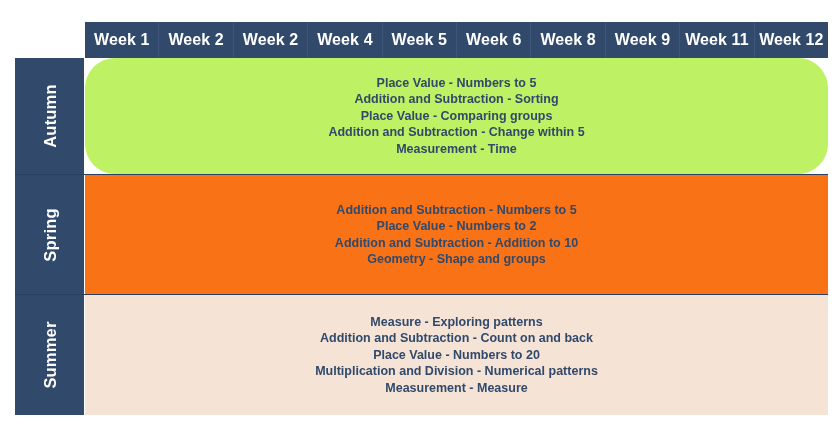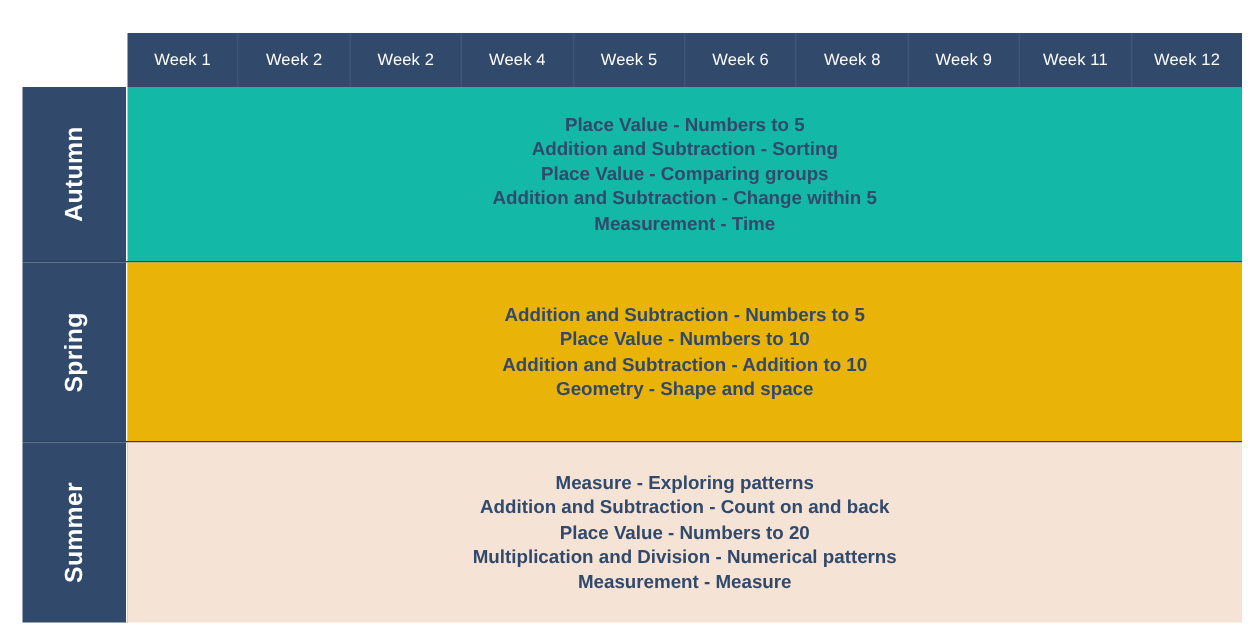--- a/index.html
+++ b/index.html
@@ -34,22 +34,22 @@
     display: flex;
     background: #31496b;
     box-sizing: border-box;
   }
   .header-cell {
     flex: 1 1 0;
     display: flex;
     align-items: center;
     justify-content: center;
     color: #ffffff;
-    font-size: 11px;
-    font-weight: normal;
+    font-size: 16px;
+    font-weight: bold;
     letter-spacing: 0.1px;
     border-right: 1px solid #3e567a;
     box-sizing: border-box;
     white-space: nowrap;
   }
   .header-cell:last-child {
     border-right: none;
   }
 
   
@@ -101,22 +101,22 @@
   
   .season-content-cell {
     flex: 1 1 auto;
     display: flex;
     flex-direction: column;
     align-items: center;
     justify-content: center;
     box-sizing: border-box;
     padding: 4px 8px;
   }
-  .cell-autumn { background: #14b8a6; }
-  .cell-spring { background: #eab308; }
+  .cell-autumn { background: #bef264; border-radius: 30px; }
+  .cell-spring { background: #f97316; }
   .cell-summer { background: #f5e3d5; }
 
   .topic-line {
     color: #31496b;
     font-size: 12.5px;
     font-weight: bold;
     line-height: 16.5px;
     text-align: center;
     white-space: nowrap;
   }
@@ -153,23 +153,23 @@
         <div class="topic-line">Measurement - Time</div>
       </div>
     </div>
 
     <div class="season-row row-spring">
       <div class="season-label-cell">
         <span class="season-label-text">Spring</span>
       </div>
       <div class="season-content-cell cell-spring">
         <div class="topic-line">Addition and Subtraction - Numbers to 5</div>
-        <div class="topic-line">Place Value - Numbers to 10</div>
+        <div class="topic-line">Place Value - Numbers to 2</div>
         <div class="topic-line">Addition and Subtraction - Addition to 10</div>
-        <div class="topic-line">Geometry - Shape and space</div>
+        <div class="topic-line">Geometry - Shape and groups</div>
       </div>
     </div>
 
     <div class="season-row row-summer">
       <div class="season-label-cell">
         <span class="season-label-text">Summer</span>
       </div>
       <div class="season-content-cell cell-summer">
         <div class="topic-line">Measure - Exploring patterns</div>
         <div class="topic-line">Addition and Subtraction - Count on and back</div>

